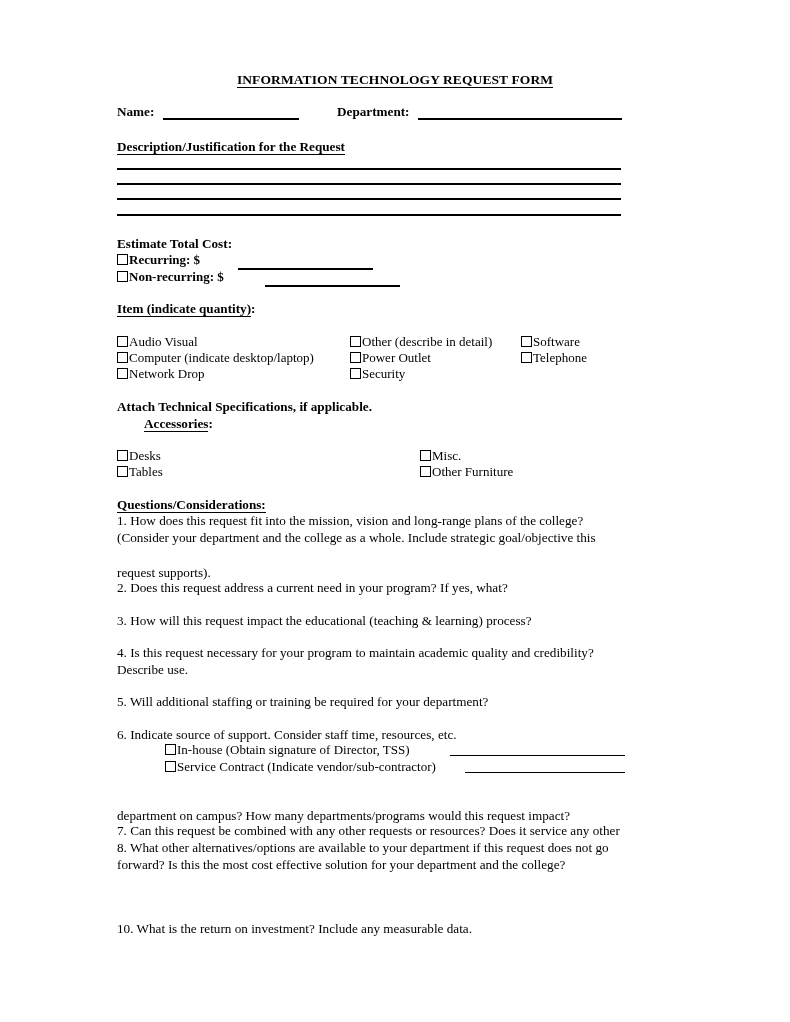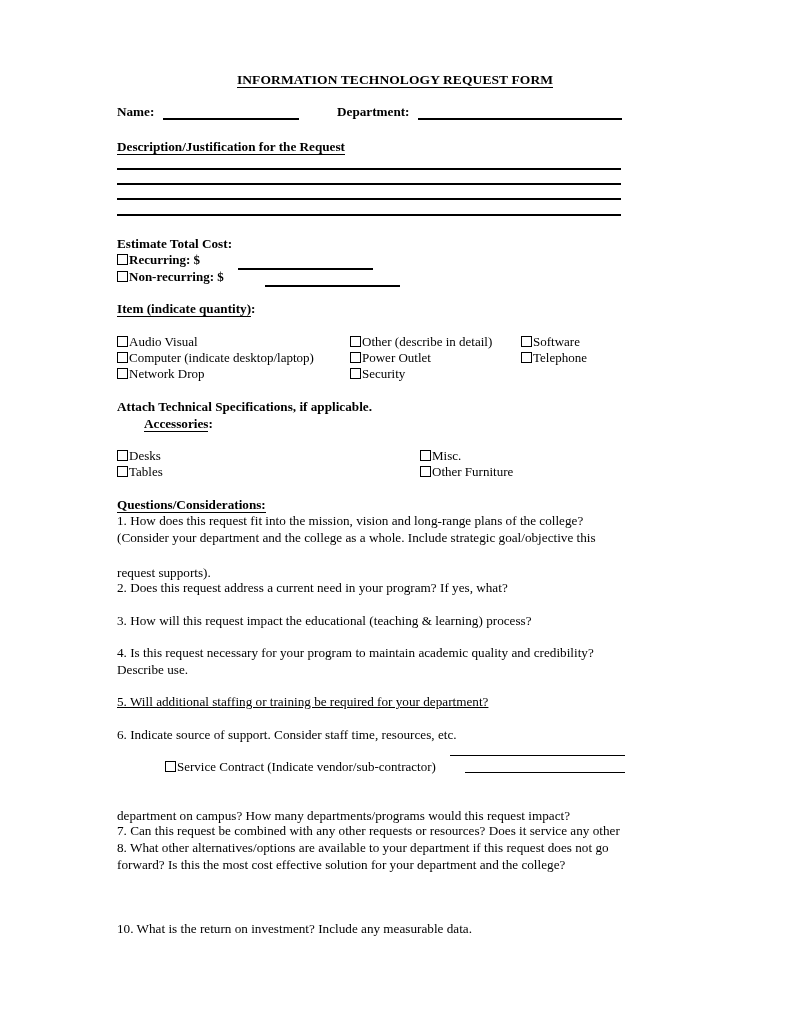--- a/index.html
+++ b/index.html
@@ -189,24 +189,27 @@
   <div class="q" style="left:117px; top:530px;">(Consider your department and the college as a whole. Include strategic goal/objective this</div>
   <div class="q" style="left:117px; top:547px;margin-top:18px;">request supports).</div>
 
   <div class="q" style="left:117px; top:580px;">2. Does this request address a current need in your program? If yes, what?</div>
 
   <div class="q" style="left:117px; top:613px;">3. How will this request impact the educational (teaching &amp; learning) process?</div>
 
   <div class="q" style="left:117px; top:645px;">4. Is this request necessary for your program to maintain academic quality and credibility?</div>
   <div class="q" style="left:117px; top:662px;">Describe use.</div>
 
-  <div class="q" style="left:117px; top:694px;text-decoration:underline;">5. Will additional staffing or training be required for your department?</div>
+  <div class="q" style="left:117px; top:694px;">5. Will additional staffing or training be required for your department?</div>
 
   <div class="q" style="left:117px; top:727px;">6. Indicate source of support. Consider staff time, resources, etc.</div>
 
+  <div class="cbrow" style="left:165px; top:742px;">
+    <span class="cbox"></span><span class="lbl">In-house (Obtain signature of Director, TSS)</span>
+  </div>
   <div class="rule-thin" style="left:450px; top:755px; width:175px;"></div>
   <div class="blk" style="left:452px; top:742px;"></div>
 
   <div class="cbrow" style="left:165px; top:759px;">
     <span class="cbox"></span><span class="lbl">Service Contract (Indicate vendor/sub-contractor)</span>
   </div>
   <div class="rule-thin" style="left:465px; top:772px; width:160px;"></div>
   <div class="blk" style="left:467px; top:759px;"></div>
 
   <div class="q" style="left:117px; top:791px;margin-top:32px;">7. Can this request be combined with any other requests or resources? Does it service any other</div>

